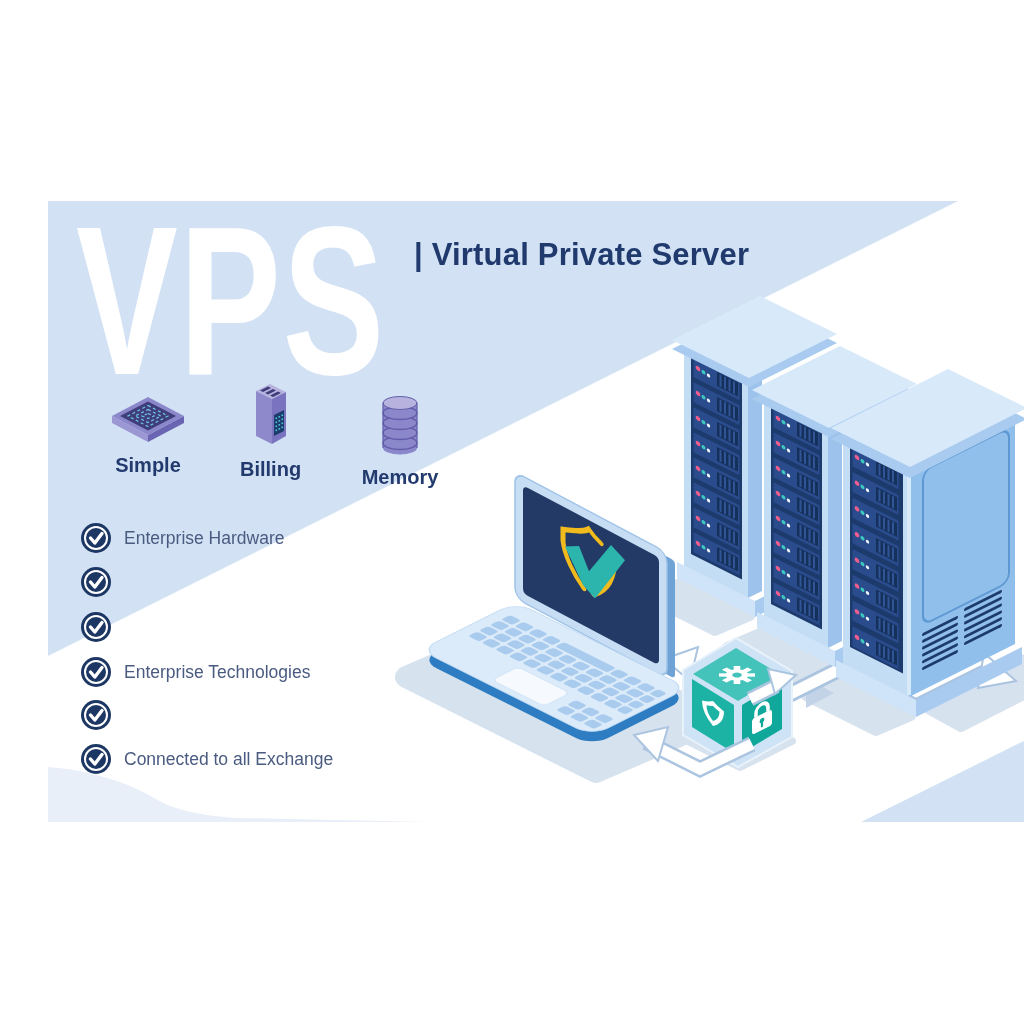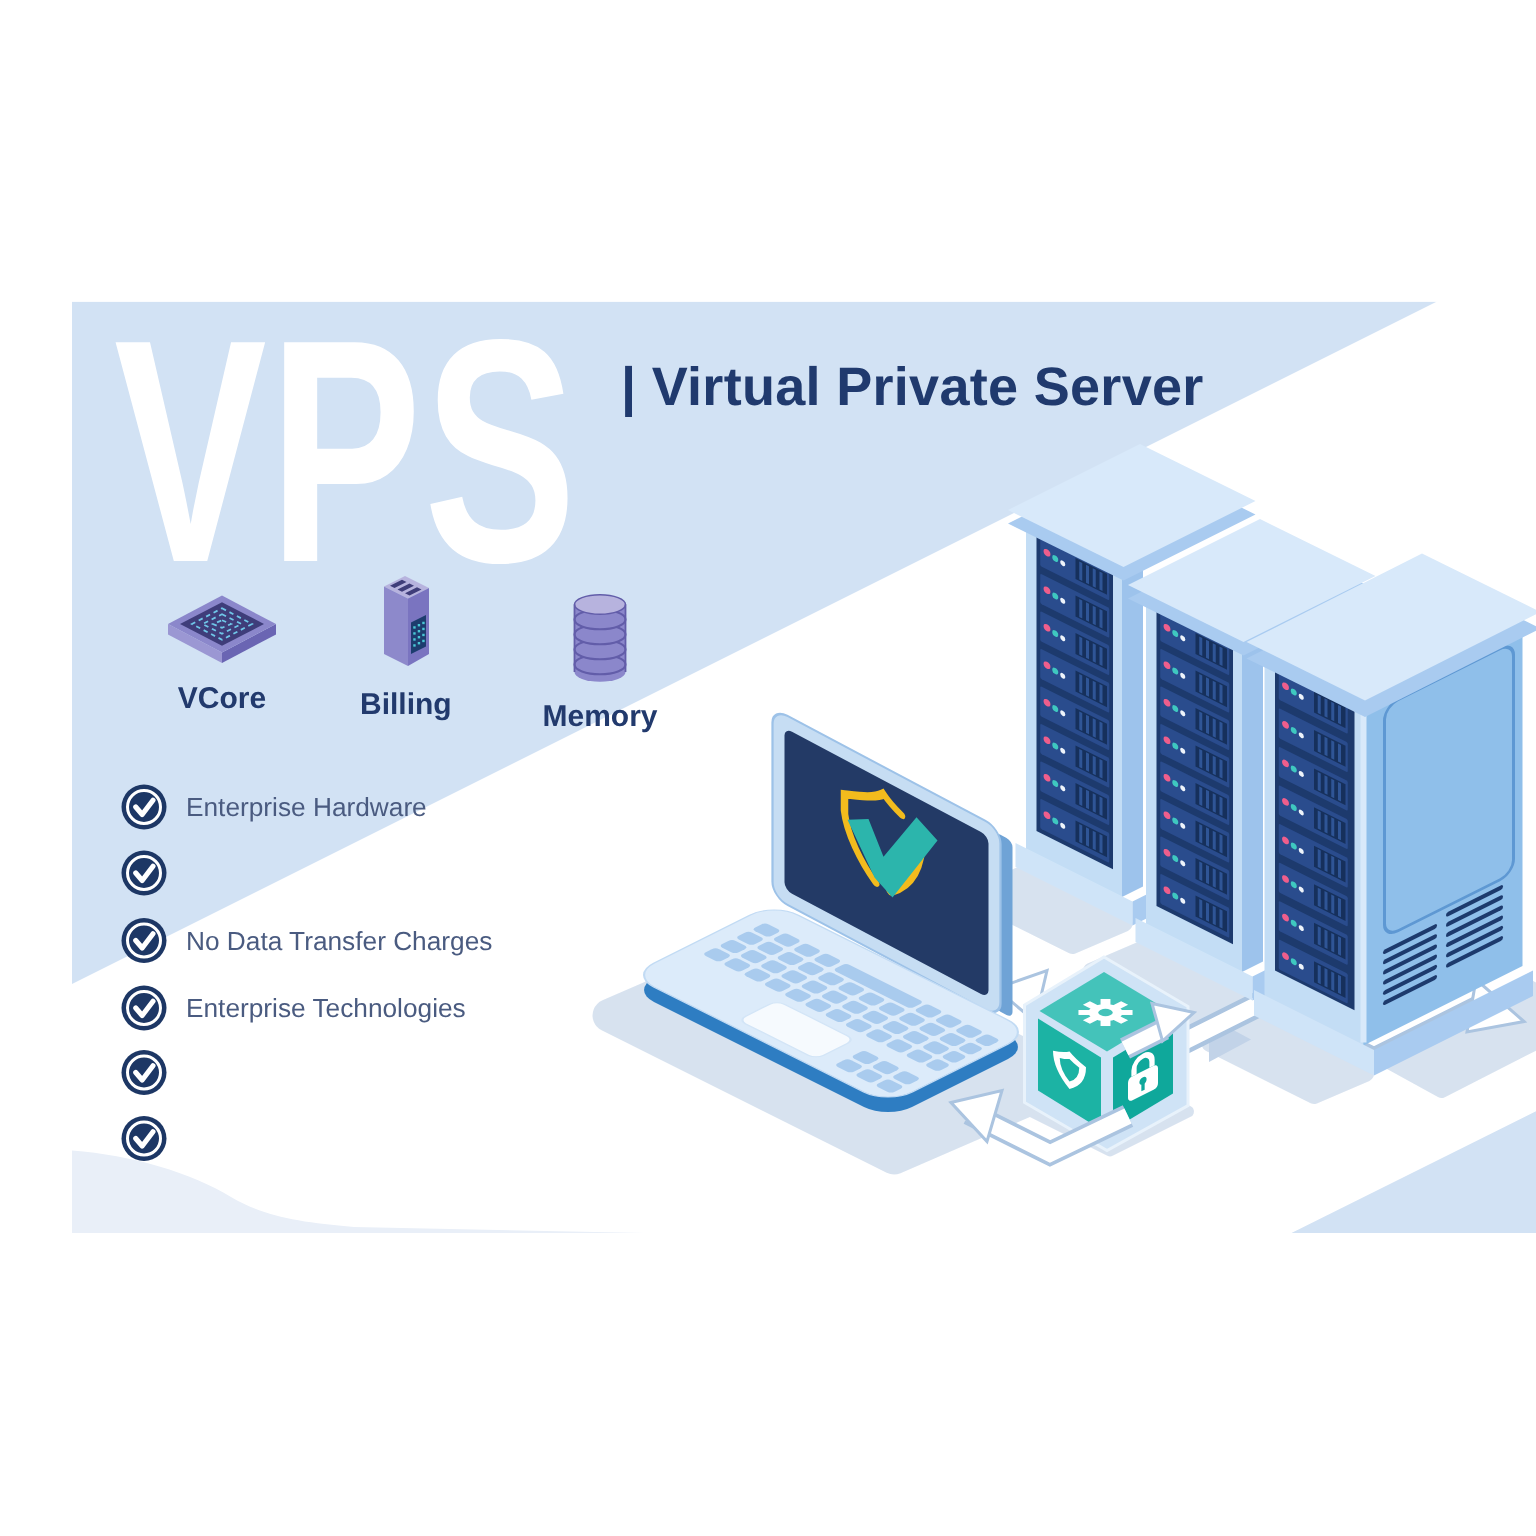--- a/index.html
+++ b/index.html
@@ -9,21 +9,21 @@
   }
   .banner{position:absolute;left:16px;top:201px;width:984px;height:621px;background:#fff;overflow:hidden;margin-left:32px;}
   svg.scene{position:absolute;left:0;top:0;}
   .vps-title{
     position:absolute;left:28px;top:-6px;margin:0;
     font-size:212px;font-weight:bold;line-height:1;color:#ffffff;letter-spacing:2px;
     transform:scaleX(.72);transform-origin:0 0;white-space:nowrap;
   }
   .subtitle{
     position:absolute;left:366px;top:36px;margin:0;
-    font-size:36px;font-weight:bold;color:#203a6e;white-space:nowrap;letter-spacing:.2px;
+    font-size:31px;font-weight:bold;color:#203a6e;white-space:nowrap;letter-spacing:.2px;
   }
   .comp{position:absolute;text-align:center;}
   .comp .clabel{font-size:20px;font-weight:bold;color:#223a6d;margin-top:5px;}
   #comp-vcore{left:50px;top:188px;width:100px;}
   #comp-memory{left:192px;top:180px;width:60px;}
   #comp-storage{left:302px;top:190px;width:100px;}
   .features{position:absolute;left:33px;top:322px;width:420px;}
   .feature{position:absolute;left:0;display:flex;align-items:center;gap:13px;white-space:nowrap;}
   .badge{width:30px;height:30px;border-radius:50%;background:#1d3765;position:relative;flex:0 0 30px;}
   .badge::before{content:"";position:absolute;inset:3px;border:2px solid #fff;border-radius:50%;}
@@ -274,21 +274,21 @@
         <polygon points="3,27 39,46 39,53 3,34" fill="#9b97d3"></polygon>
         <polygon points="39,46 75,27 75,34 39,53" fill="#6a65b3"></polygon>
         <polygon points="39,8 75,27 39,46 3,27" fill="#8b87cb"></polygon>
         <polygon points="39,12.5 67,27 39,41.5 11,27" fill="#3f3d7a"></polygon>
         <g fill="none" stroke="#6fc6e8" stroke-width="1.2" stroke-dasharray="3 2.6">
           <polygon points="39,16.5 59,27 39,37.5 19,27"></polygon>
           <polygon points="39,20.5 52,27 39,33.5 26,27"></polygon>
           <polygon points="39,24.5 45,27 39,29.5 33,27"></polygon>
         </g>
       </svg>
-      <div class="clabel">VCore</div>
+      <div class="clabel">Simple</div>
     </div>
     <div class="comp" id="comp-memory">
       <svg width="56" height="68" viewBox="0 0 56 68">
         <polygon points="14,10 28,3 44,11 30,18" fill="#b7b3de"></polygon>
         <polygon points="14,10 30,18 30,63 14,55" fill="#8d89cb"></polygon>
         <polygon points="30,18 44,11 44,55 30,63" fill="#7a74c0"></polygon>
         <g fill="#3f3d7a">
           <polygon points="18,9.5 26,5.5 29,7 21,11"></polygon>
           <polygon points="23,12 31,8 34,9.5 26,13.5"></polygon>
           <polygon points="28,14.5 36,10.5 39,12 31,16"></polygon>
@@ -341,21 +341,20 @@
             <path d="M9.5,15 l4.3,5 L21,10.5" stroke="#fff" stroke-width="3.4" fill="none" stroke-linecap="round" stroke-linejoin="round"></path>
           </svg>
         </span>
     </div>
     <div class="feature" style="top:89px">
       <span class="badge">
           <svg viewBox="0 0 30 30">
             <path d="M9.5,15 l4.3,5 L21,10.5" stroke="#fff" stroke-width="3.4" fill="none" stroke-linecap="round" stroke-linejoin="round"></path>
           </svg>
         </span>
-      <span class="ftext">No Data Transfer Charges</span>
     </div>
     <div class="feature" style="top:134px">
       <span class="badge">
           <svg viewBox="0 0 30 30">
             <path d="M9.5,15 l4.3,5 L21,10.5" stroke="#fff" stroke-width="3.4" fill="none" stroke-linecap="round" stroke-linejoin="round"></path>
           </svg>
         </span>
       <span class="ftext">Enterprise Technologies</span>
     </div>
     <div class="feature" style="top:177px">
@@ -364,16 +363,17 @@
             <path d="M9.5,15 l4.3,5 L21,10.5" stroke="#fff" stroke-width="3.4" fill="none" stroke-linecap="round" stroke-linejoin="round"></path>
           </svg>
         </span>
     </div>
     <div class="feature" style="top:221px">
       <span class="badge">
           <svg viewBox="0 0 30 30">
             <path d="M9.5,15 l4.3,5 L21,10.5" stroke="#fff" stroke-width="3.4" fill="none" stroke-linecap="round" stroke-linejoin="round"></path>
           </svg>
         </span>
+      <span class="ftext">Connected to all Exchange</span>
     </div>
   </div>
 
 </div>
 
 </body></html>

